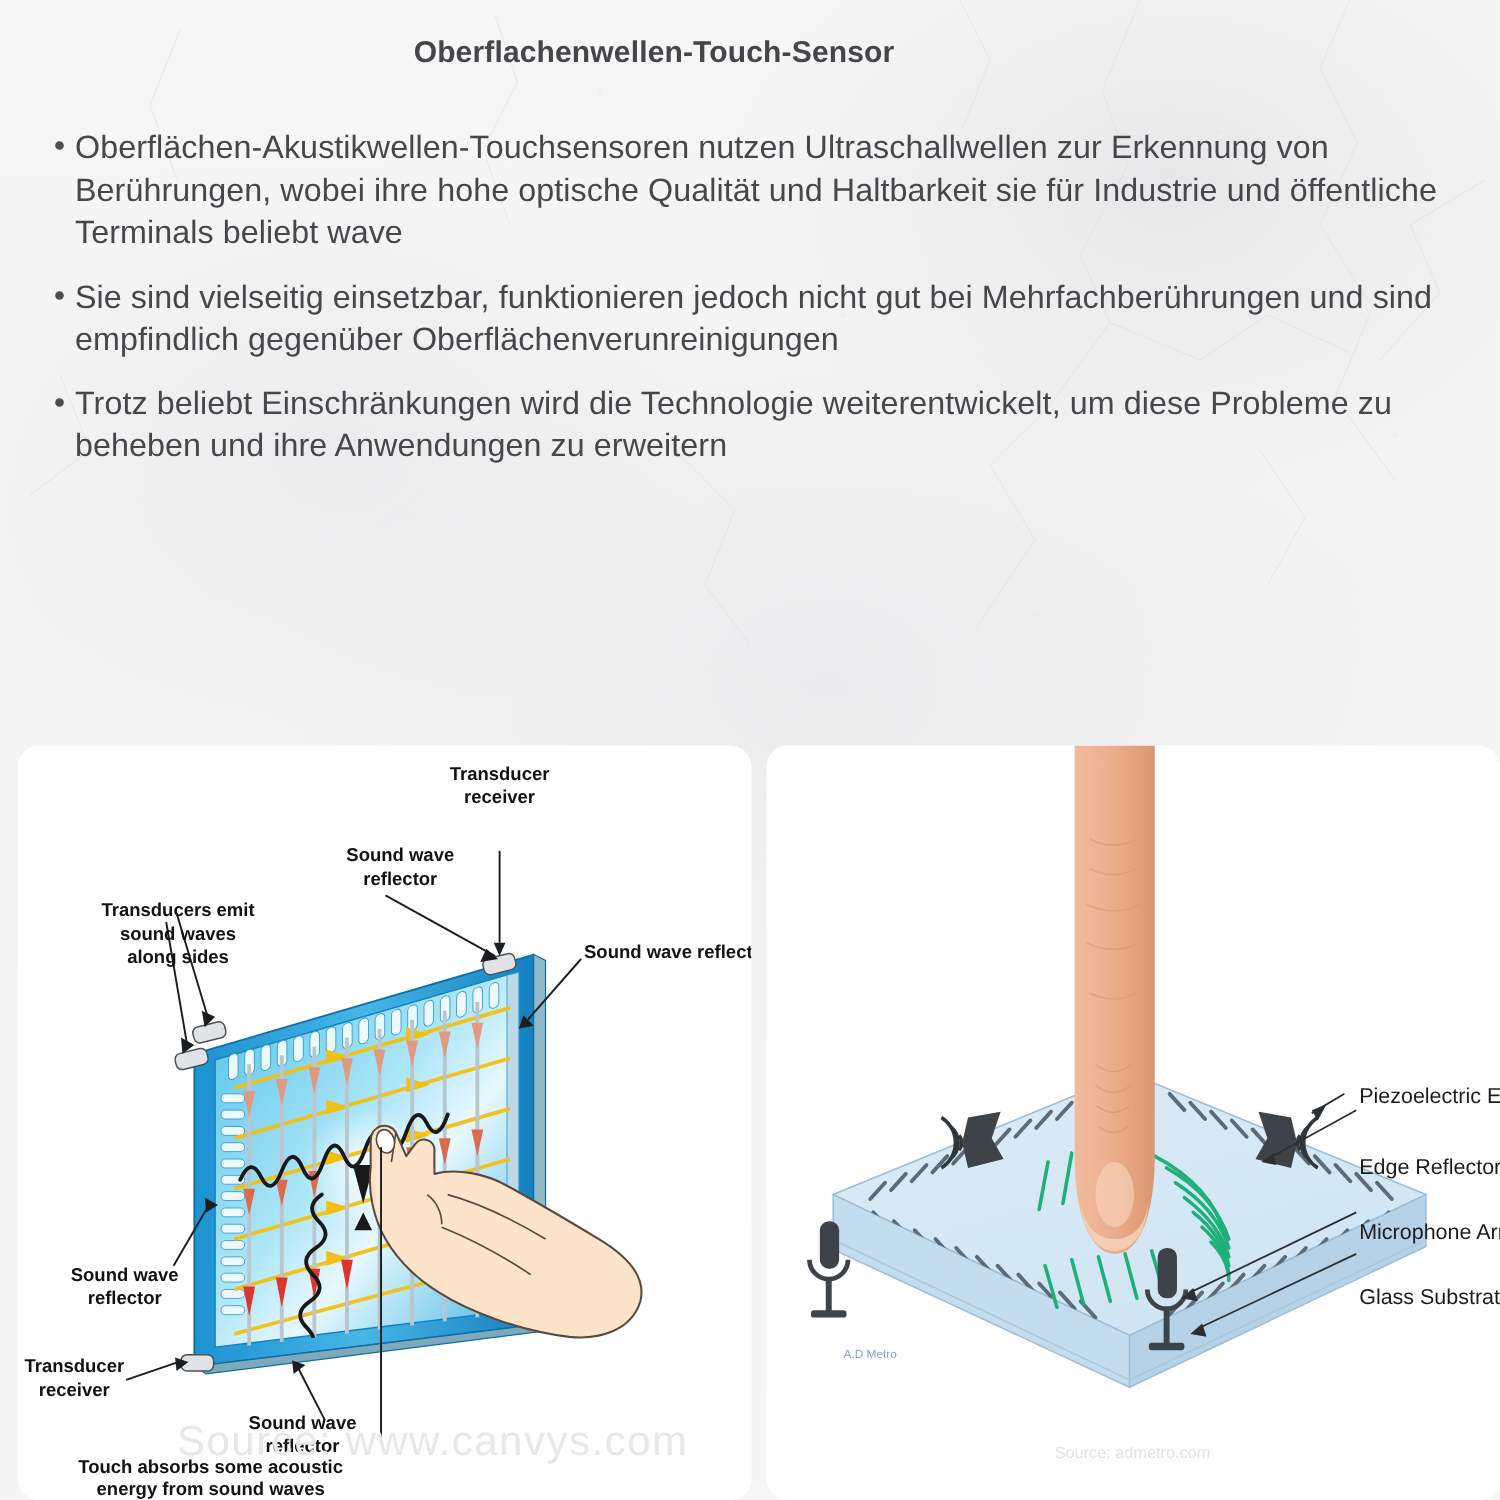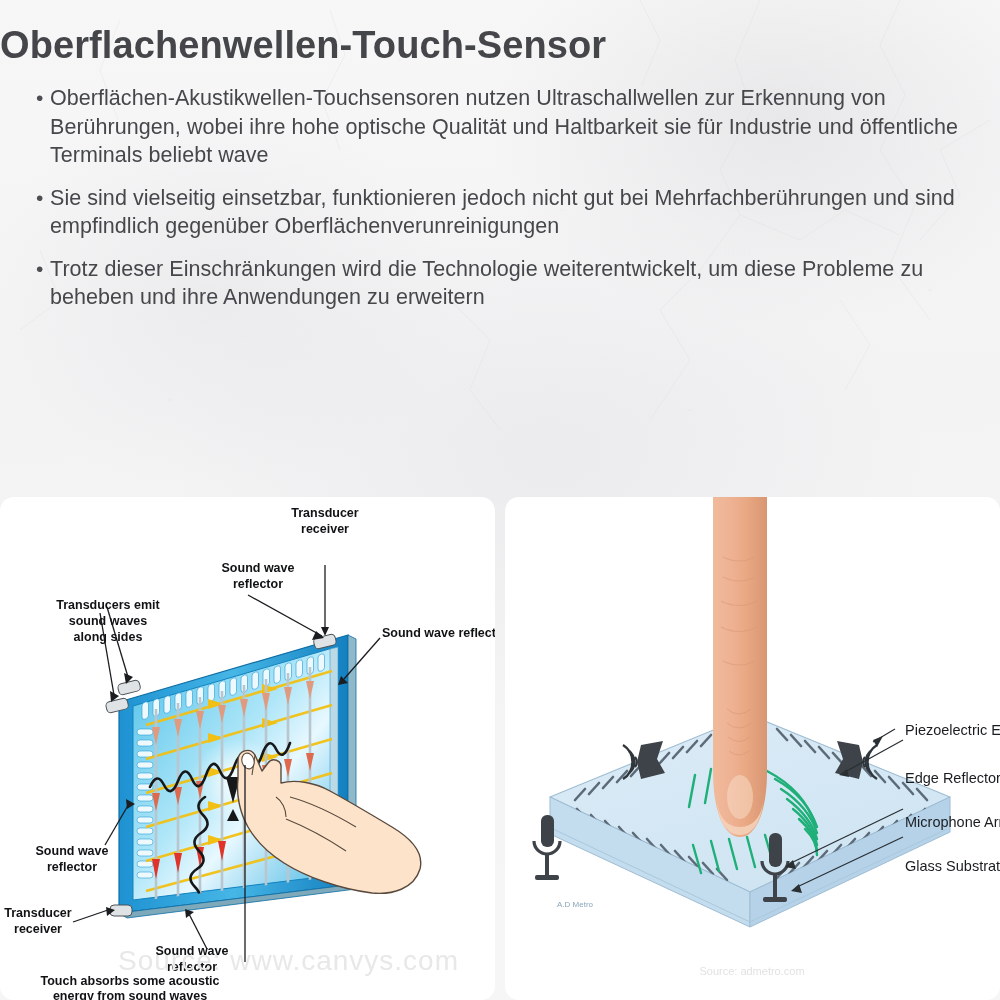--- a/index.html
+++ b/index.html
@@ -20,22 +20,22 @@
       radial-gradient(ellipse 420px 300px at 78% 12%, rgba(200,200,205,0.30), rgba(255,255,255,0) 70%),
       radial-gradient(ellipse 340px 260px at 22% 30%, rgba(205,205,210,0.22), rgba(255,255,255,0) 72%),
       radial-gradient(ellipse 500px 340px at 55% 46%, rgba(198,198,204,0.18), rgba(255,255,255,0) 75%),
       linear-gradient(178deg, #f7f7f7 0%, #f3f3f4 40%, #f6f6f6 100%);
   }
   .bg-cracks { position: absolute; inset: 0; opacity: .5; }
 
   
   .page-title {
     position: absolute; top: 24px; left: 0; width: 872px;
-    text-align: left;
-    font-size: 38px; font-weight: 700; letter-spacing: .1px;
+    text-align: center;
+    font-size: 20px; font-weight: 700; letter-spacing: .1px;
     color: #44464a;
   }
   .bullets {
     position: absolute; top: 84px; left: 36px; width: 928px;
   }
   .bullet {
     display: flex; align-items: flex-start;
     margin-bottom: 14px;
   }
   .bullet-dot {
@@ -47,21 +47,21 @@
   .bullet-text {
     flex: 1 1 auto;
     font-size: 21.5px; line-height: 28.5px;
     color: #45474b; letter-spacing: .05px;
   }
 
   
   .panels {
     position: absolute; left: 0; top: 497px;
     width: 1000px; height: 503px;
-    display: flex; gap: 10px;
+    display: flex; gap: 10px; padding-left: 12px;
   }
   .card {
     position: relative;
     background: #ffffff;
     border-radius: 14px;
     overflow: hidden;
     flex: 1 1 0;
   }
   .card > svg { display: block; width: 100%; height: 100%; }
 
@@ -109,21 +109,21 @@
   <div class="bullet">
     <span class="bullet-dot">•</span>
     <span class="bullet-text">Oberflächen-Akustikwellen-Touchsensoren nutzen Ultraschallwellen zur Erkennung von Berührungen, wobei ihre hohe optische Qualität und Haltbarkeit sie für Industrie und öffentliche Terminals beliebt wave</span>
   </div>
   <div class="bullet">
     <span class="bullet-dot">•</span>
     <span class="bullet-text">Sie sind vielseitig einsetzbar, funktionieren jedoch nicht gut bei Mehrfachberührungen und sind empfindlich gegenüber Oberflächenverunreinigungen</span>
   </div>
   <div class="bullet">
     <span class="bullet-dot">•</span>
-    <span class="bullet-text">Trotz dieser Einschränkungen wird die Technologie weiterentwickelt, um diese Probleme zu beheben und ihre Anwendungen zu erweitern</span>
+    <span class="bullet-text">Trotz beliebt Einschränkungen wird die Technologie weiterentwickelt, um diese Probleme zu beheben und ihre Anwendungen zu erweitern</span>
   </div>
 </div>
 
 <div class="panels">
 
   <div class="card">
     <svg viewBox="0 0 495 503">
       <defs>
         <linearGradient id="scr" x1="0" y1="0" x2="1" y2="1">
           <stop offset="0" stop-color="#4fc0e8"></stop>

